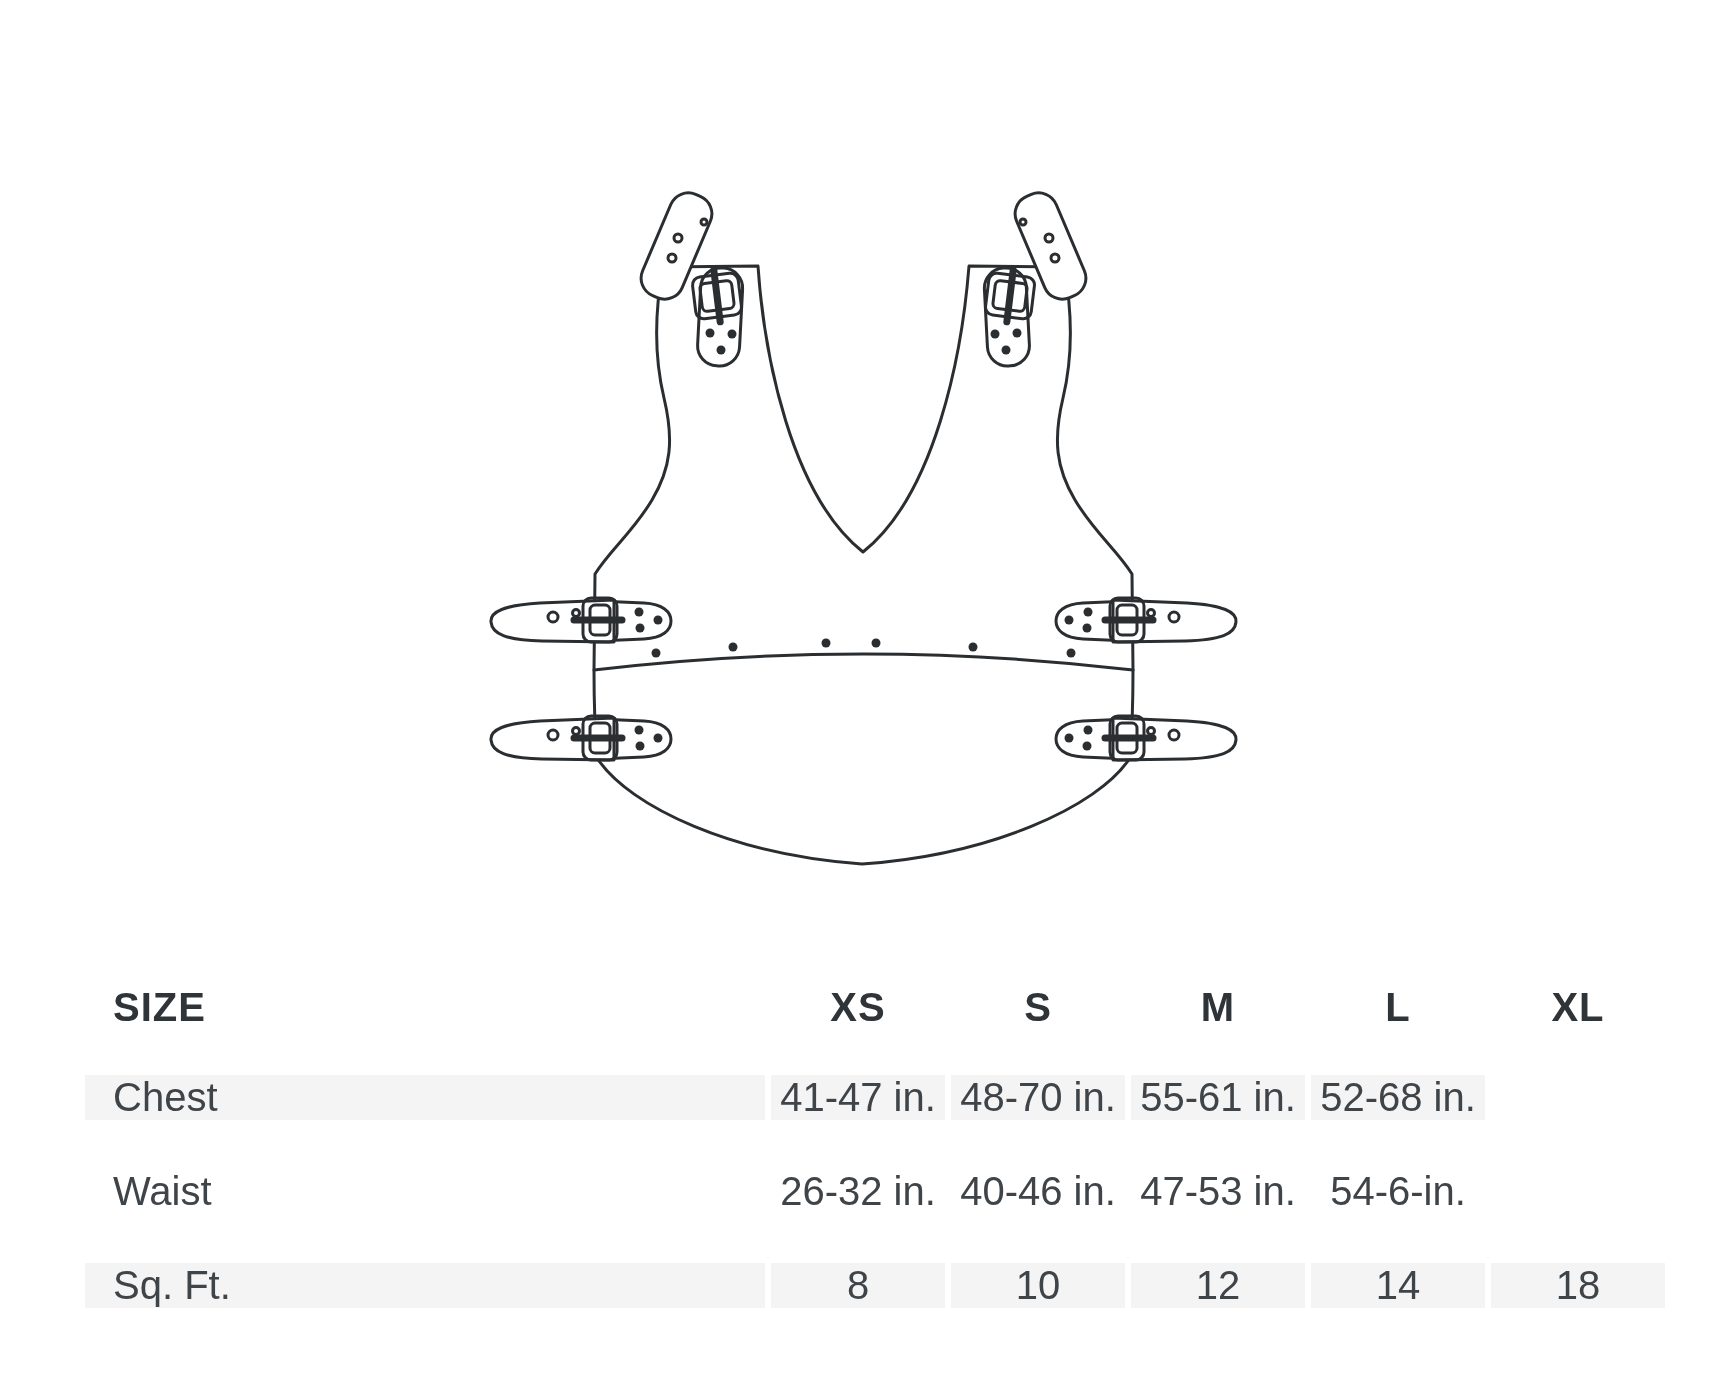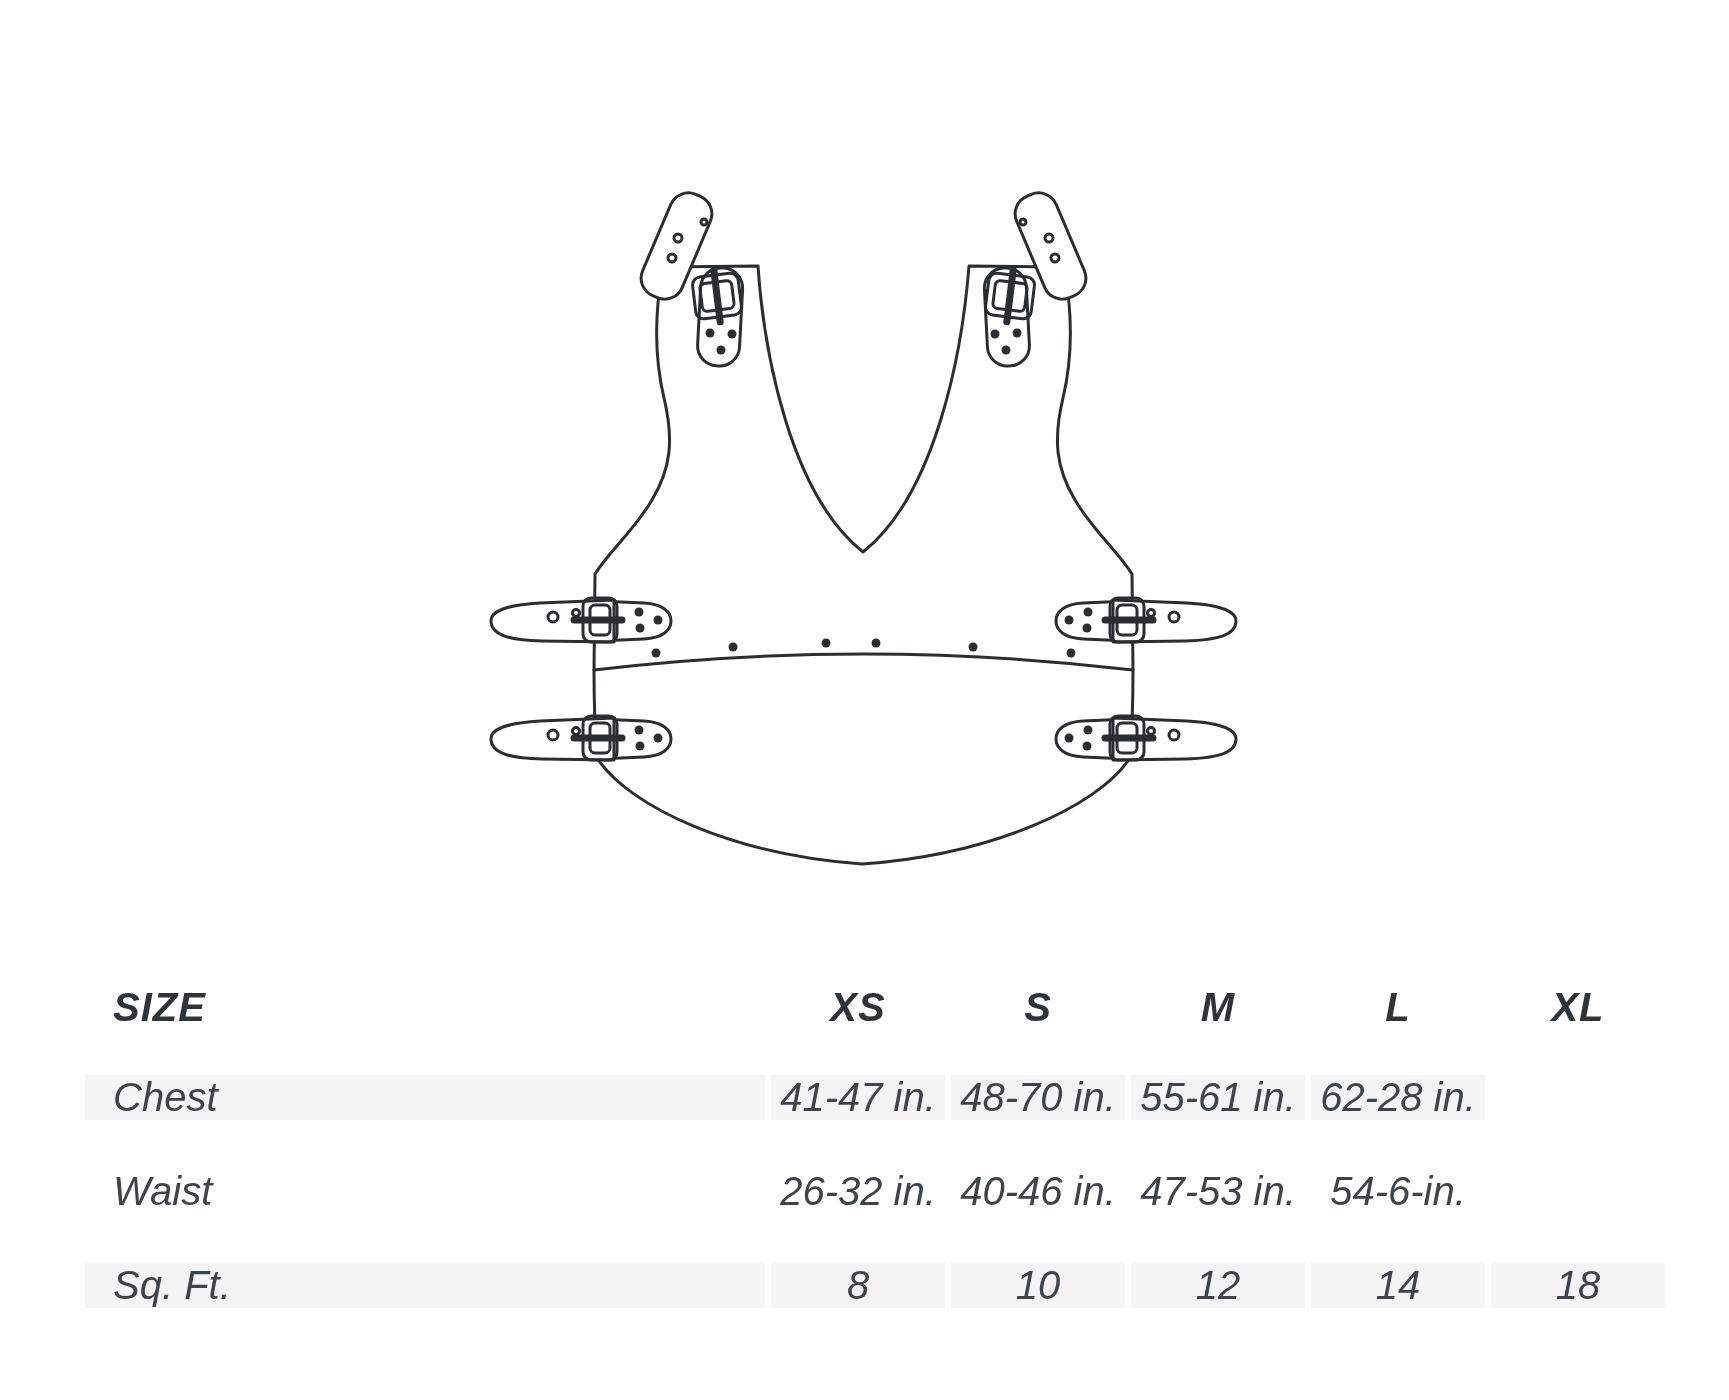--- a/index.html
+++ b/index.html
@@ -2,21 +2,20 @@
 <html><head>
 <meta charset="utf-8">
 <style>
   html,body{margin:0;padding:0;background:#ffffff;}
   .stage{
     position:relative;
     width:1729px;height:1400px;
     background:#ffffff;
     overflow:hidden;
     font-family:"Liberation Sans",sans-serif;
-    font-style:italic;
   }
   
   .vest-illustration{
     position:absolute;
     left:480px;top:180px;
     width:770px;height:700px;
   }
   
   .size-table{
     position:absolute;
@@ -152,21 +151,21 @@
       <div class="cell col">M</div>
       <div class="cell col">L</div>
       <div class="cell col">XL</div>
     </div>
 
     <div class="trow shade">
       <div class="cell label">Chest</div>
       <div class="cell col">41-47 in.</div>
       <div class="cell col">48-70 in.</div>
       <div class="cell col">55-61 in.</div>
-      <div class="cell col">62-28 in.</div>
+      <div class="cell col">52-68 in.</div>
     </div>
 
     <div class="trow">
       <div class="cell label">Waist</div>
       <div class="cell col">26-32 in.</div>
       <div class="cell col">40-46 in.</div>
       <div class="cell col">47-53 in.</div>
       <div class="cell col">54-6-in.</div>
     </div>
 

